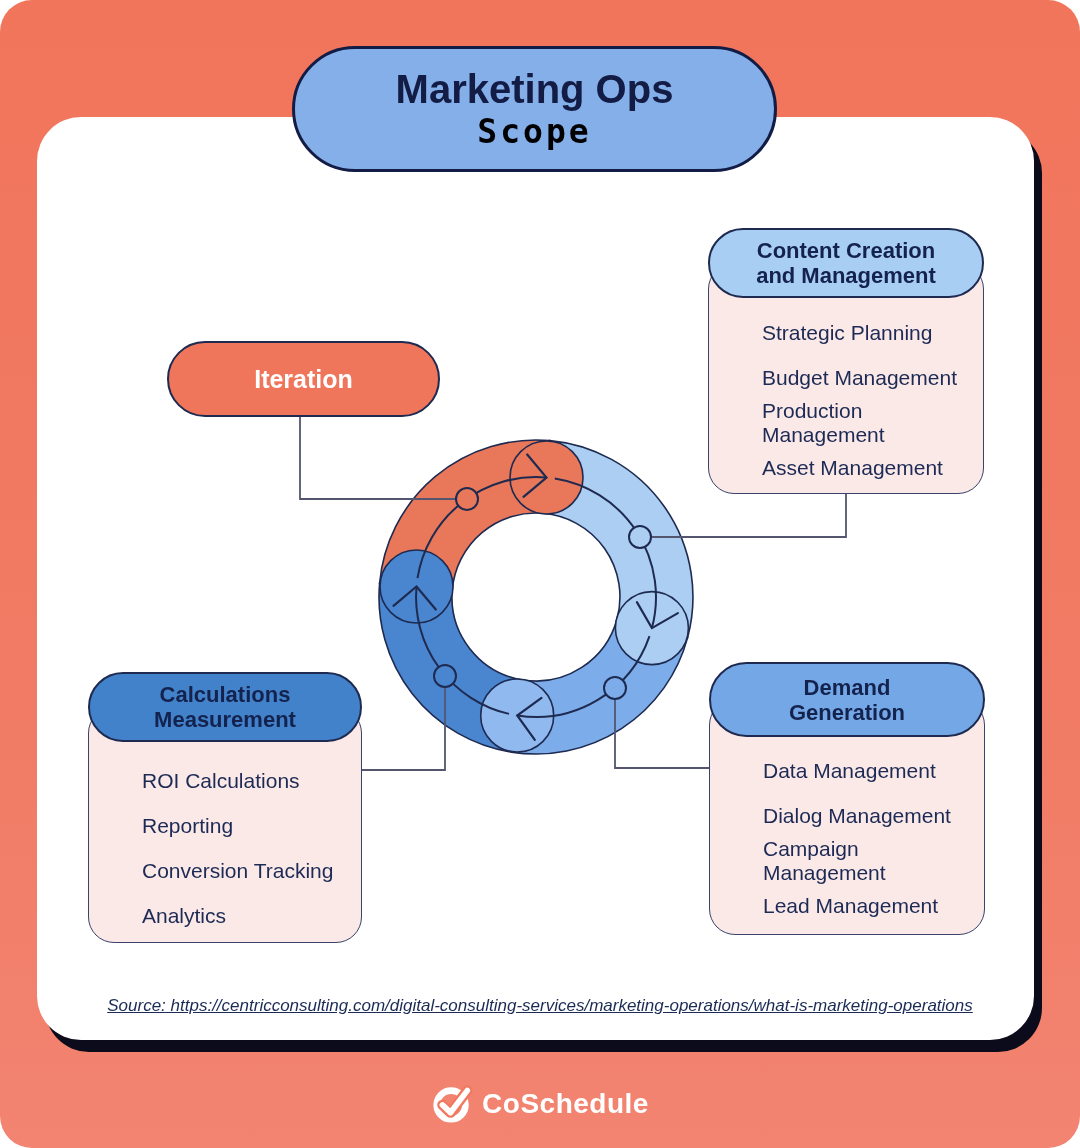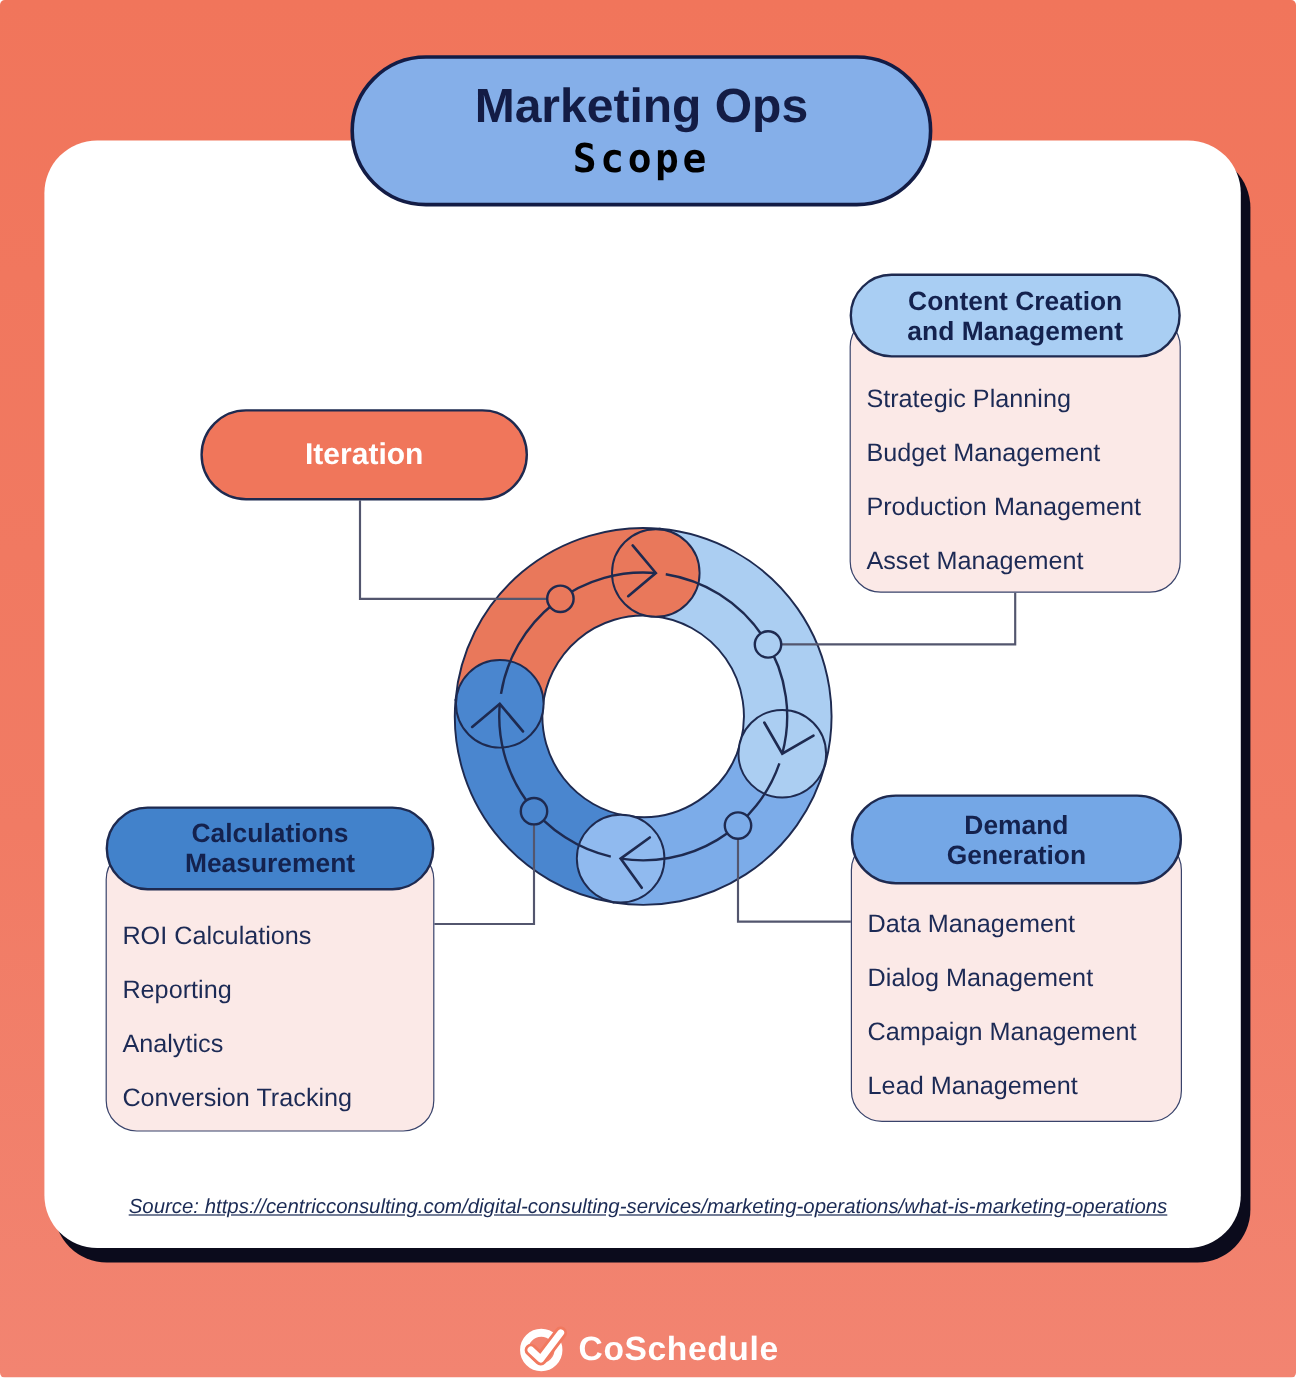--- a/index.html
+++ b/index.html
@@ -1,18 +1,18 @@
 <!DOCTYPE html>
 <html><head>
 <meta charset="utf-8">
 <style>
   html,body{margin:0;padding:0;background:#ffffff;}
   .canvas{
     position:relative;width:1080px;height:1148px;overflow:hidden;
-    border-radius:4px;
+    border-radius:32px;
     background:linear-gradient(180deg,#F1755B 0%,#F17B64 60%,#F28471 100%);
     font-family:"Liberation Sans",sans-serif;
   }
   .card{
     position:absolute;left:37px;top:117px;width:997px;height:923px;
     background:#ffffff;border-radius:44px;
     box-shadow:8px 12px 0 #0B0B1C;
   }
   
   .title-pill{
@@ -30,21 +30,21 @@
   .pill-iteration{
     position:absolute;left:167px;top:341px;width:273px;height:76px;
     background:#F0765B;border:2px solid #1E2A50;border-radius:42px;
     box-sizing:border-box;display:flex;align-items:center;justify-content:center;
     color:#ffffff;font-size:25px;font-weight:bold;z-index:4;
   }
   
   .side-box{position:absolute;z-index:4;}
   .box-body{
     position:absolute;left:0;right:0;background:#FBE9E7;
-    border:1.5px solid #39436B;border-radius:26px;box-sizing:border-box;
+    border:1.5px solid #39436B;border-radius:26px;box-sizing:border-box;padding-left:40px;
   }
   .box-header{
     position:absolute;left:0;right:0;top:0;
     border:2px solid #1E2A50;border-radius:40px;box-sizing:border-box;
     display:flex;flex-direction:column;align-items:center;justify-content:center;
     font-weight:bold;font-size:22px;line-height:25px;color:#14224E;z-index:2;
   }
   .box-item{
     height:45px;display:flex;align-items:center;padding-left:13px;
     font-size:21px;color:#1C2A55;
@@ -66,21 +66,21 @@
   .chevron{fill:none;stroke:#1E2A50;stroke-width:2.2;stroke-linecap:round;}
   .connector{fill:none;stroke:#53566E;stroke-width:1.8;}
   .node{stroke:#1E2A50;stroke-width:2;}
   
   .source-line{
     position:absolute;left:0;right:0;top:996px;text-align:center;
     font-size:17px;font-style:italic;color:#1B2B55;z-index:5;text-decoration:underline;
   }
   .footer-logo{
     position:absolute;left:0;right:0;top:1082px;height:44px;
-    display:flex;align-items:center;justify-content:center;gap:9px;color:#ffffff;margin-top:20px;
+    display:flex;align-items:center;justify-content:center;gap:9px;color:#ffffff;
   }
   .brand-text{font-size:28px;font-weight:bold;letter-spacing:0.5px;}
 </style>
 </head>
 <body>
 
 <div class="canvas">
 
   <div class="card"></div>
 
@@ -149,22 +149,22 @@
     <div class="box-header">
       <span>Demand</span>
       <span>Generation</span>
     </div>
   </div>
 
   <div class="side-box box-performance">
     <div class="box-body">
       <div class="box-item">ROI Calculations</div>
       <div class="box-item">Reporting</div>
+      <div class="box-item">Conversion Tracking</div>
       <div class="box-item">Analytics</div>
-      <div class="box-item">Conversion Tracking</div>
     </div>
     <div class="box-header">
       <span>Calculations</span>
       <span>Measurement</span>
     </div>
   </div>
 
   <div class="source-line">Source: https://centricconsulting.com/digital-consulting-services/marketing-operations/what-is-marketing-operations</div>
 
   <div class="footer-logo">

